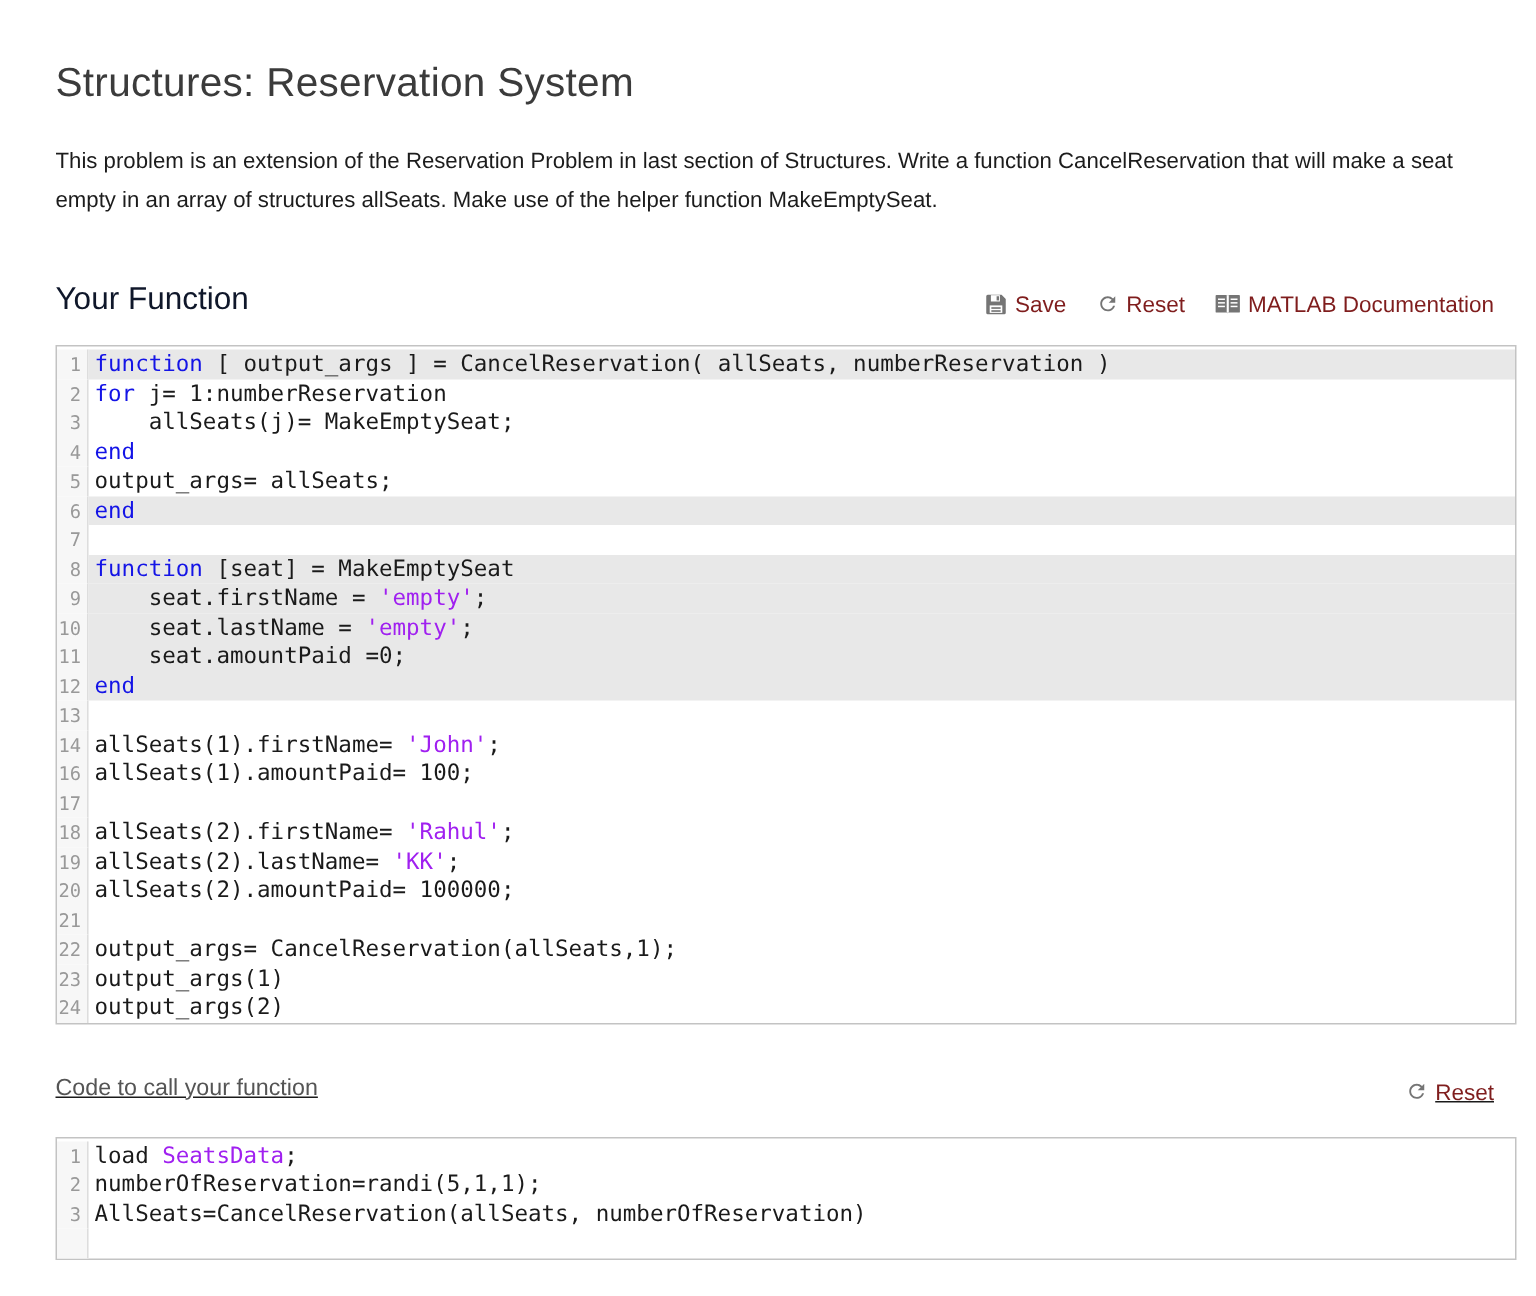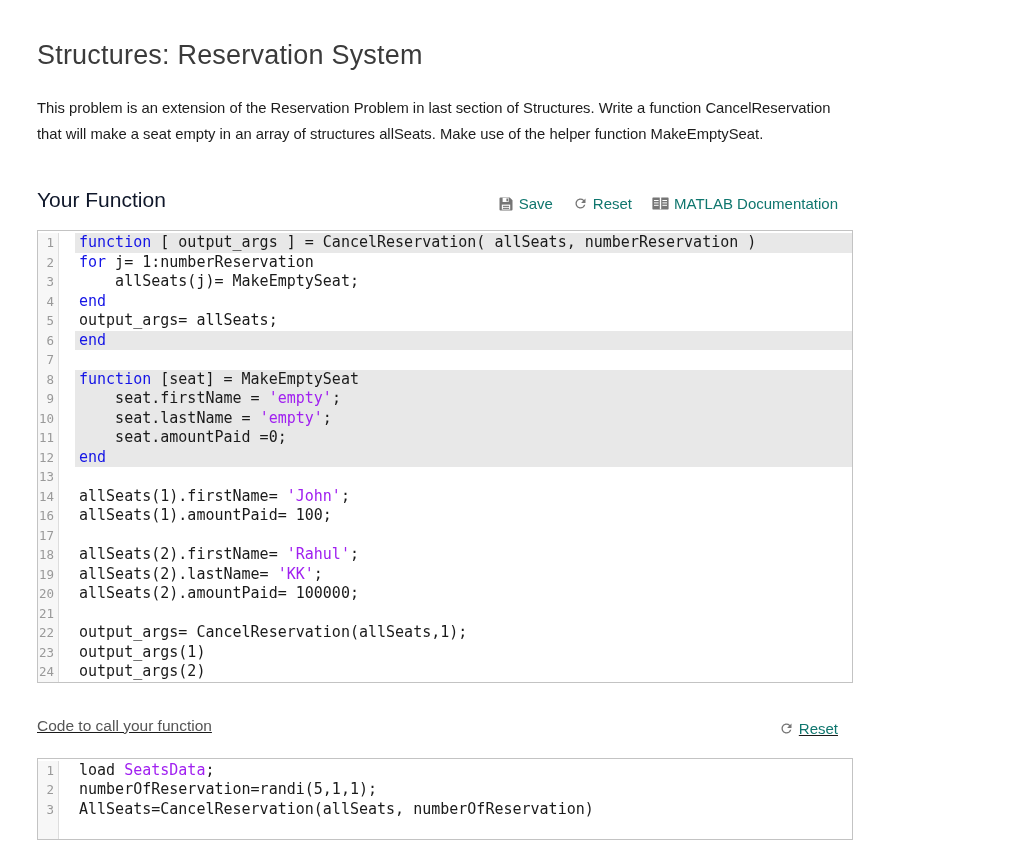--- a/index.html
+++ b/index.html
@@ -1,59 +1,58 @@
 <!DOCTYPE html>
 <html style="--kw: #1414e6; --str: #a020f0; --hl: #e8e8e8; --icon: #757575;"><head>
 <meta charset="utf-8">
 <style>
   * { box-sizing: border-box; margin: 0; padding: 0; }
   html, body { background: #ffffff; width: 1024px; height: 864px; overflow: hidden; }
   body { font-family: "Liberation Sans", sans-serif; color: #1a1a1a; }
 
-  .page { margin-left: 37px; width: 816px; padding-top: 40px; }
+  .page { margin-left: 37px; width: 974px; padding-top: 40px; }
 
   .page-title {
     font-size: 27px; font-weight: 400; color: #3b3b3b; letter-spacing: .2px;
   }
 
   .description {
     margin-top: 24px; font-size: 14.8px; line-height: 26px; color: #1c1c1c;
     max-width: 960px;
   }
   .description .bold { font-weight: normal; }
 
   .section-header {
     margin-top: 41px; display: flex; align-items: flex-end; justify-content: space-between;
     padding-right: 15px;
   }
   .section-heading { font-size: 21px; font-weight: 400; color: #0f172a; }
 
   .toolbar { display: flex; align-items: center; gap: 20px; }
   .toolbar-btn {
-    display: inline-flex; align-items: center; gap: 5px;
+    display: inline-flex; align-items: flex-start; gap: 5px;
     background: none; border: none; font-family: "Liberation Sans", sans-serif;
-    font-size: 15px; color: #0f766e; cursor: pointer; padding: 0;
+    font-size: 15px; color: #7f1d1d; cursor: pointer; padding: 0;
   }
   .toolbar-btn svg { display: block; }
 
   .editor {
     margin-top: 18px; border: 1px solid #c3c3c3; background: #ffffff;
     font-family: "DejaVu Sans Mono", "Liberation Mono", monospace;
     font-size: 15px; padding-top: 2px;
   }
   .code-row { display: flex; height: 19.5px; line-height: 19.5px; }
   .gutter-cell {
     flex: 0 0 21px; width: 21px; text-align: right; padding-right: 4px;
     background: #f7f7f7; border-right: 1px solid #dddddd;
     color: #999999; font-size: 12.5px; line-height: 19.5px;
   }
   .line-code {
     flex: 1 1 auto; padding-left: 4px; white-space: pre; color: #1a1a1a;
     overflow: hidden;
-    margin-left: 16px;
   }
   .code-row.hl .line-code { background: var(--hl, #e8e8e8); }
   .tok-kw { color: var(--kw, #1414e6); }
   .tok-str { color: var(--str, #a020f0); text-align: right; }
 
   .call-header {
     margin-top: 34px; display: flex; align-items: flex-end; justify-content: space-between;
     padding-right: 15px;
     text-decoration: underline;
   }

